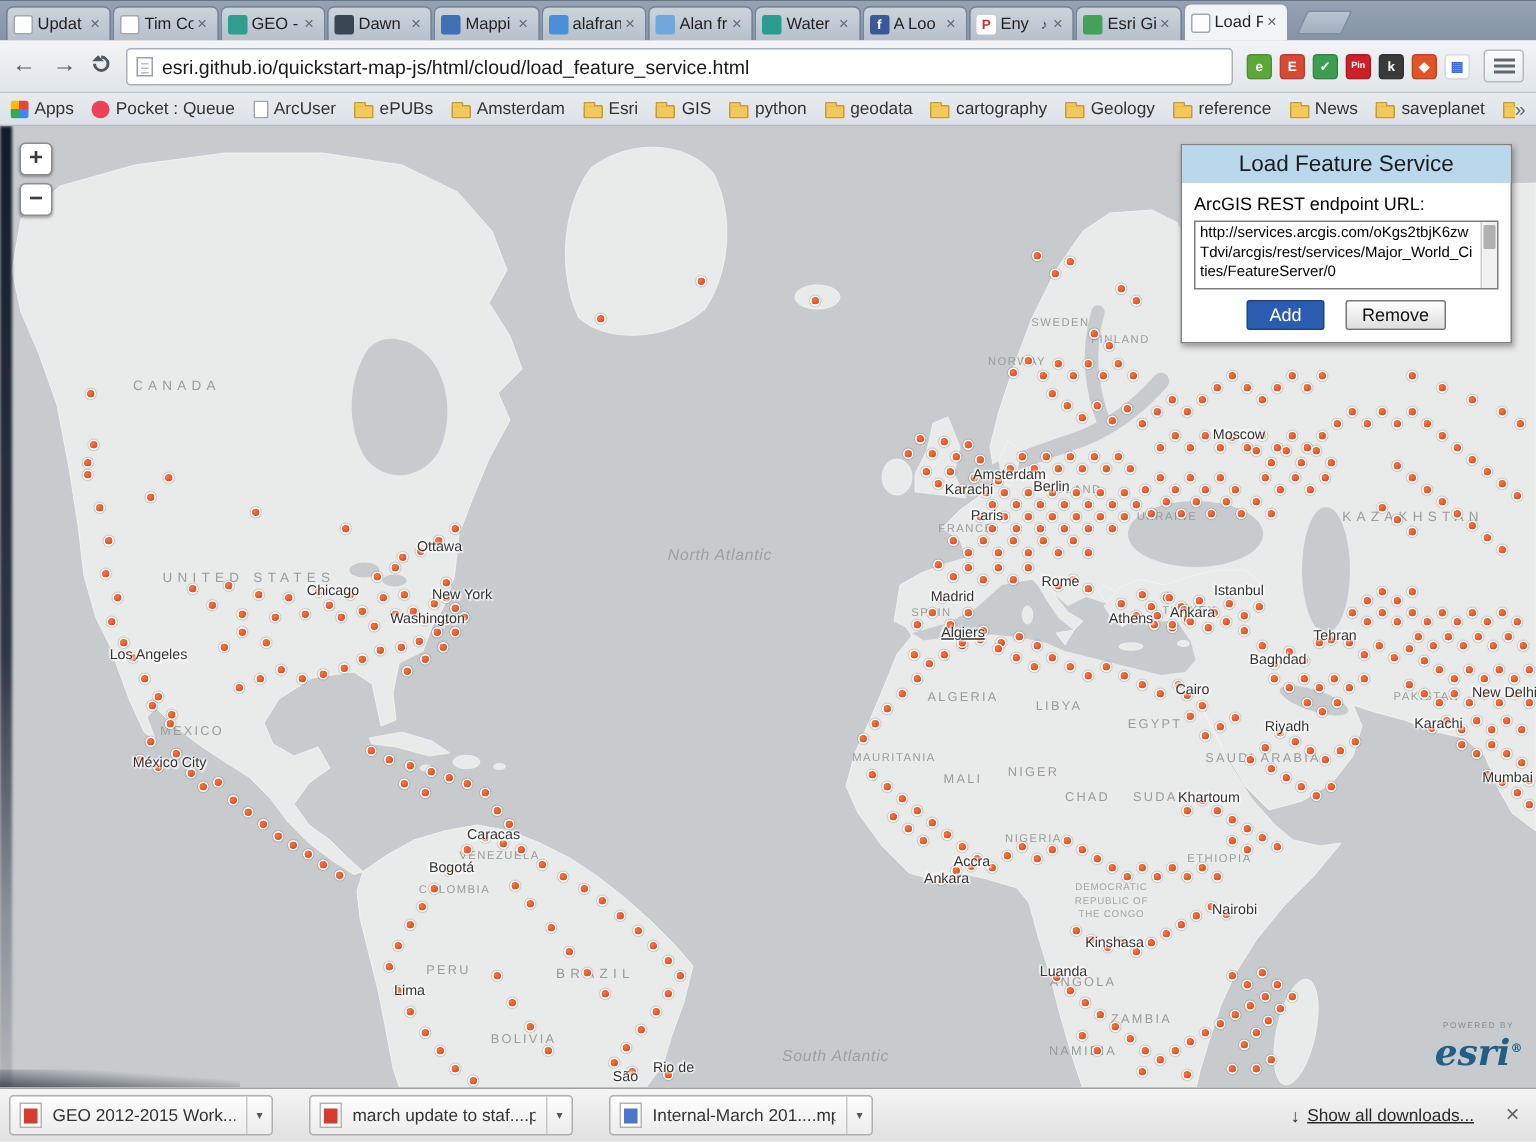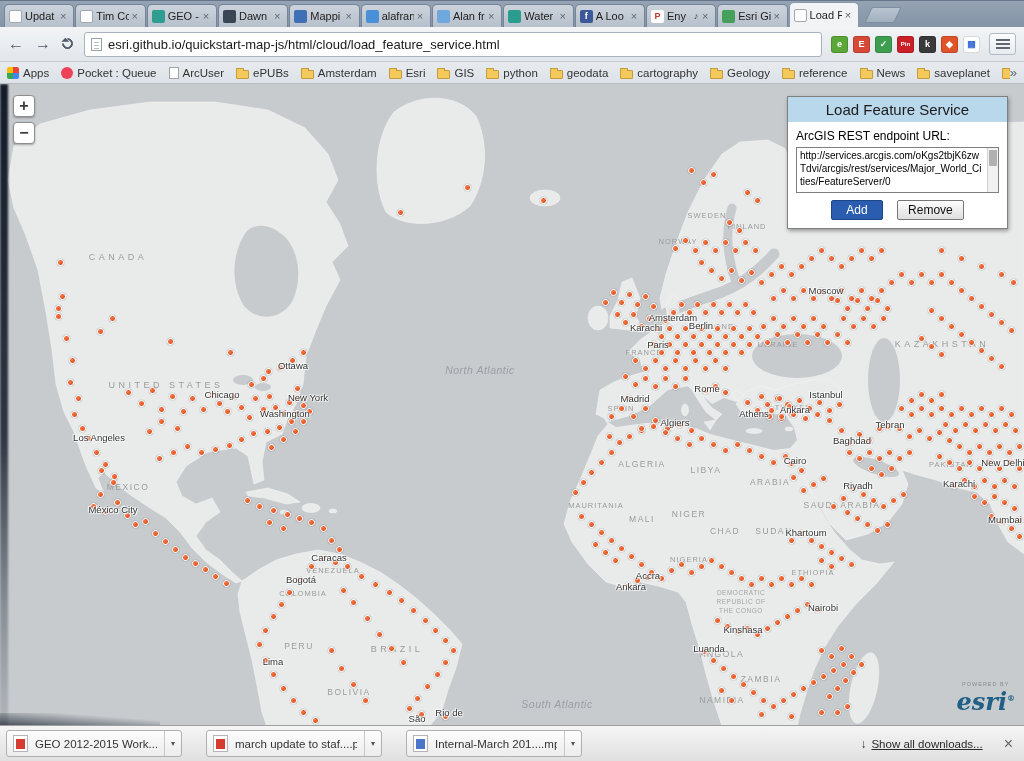--- a/index.html
+++ b/index.html
@@ -348,21 +348,21 @@
         <div class="rlabel sm" style="left: 678px; top: 157px;">NORWAY</div>
         <div class="rlabel sm" style="left: 707px; top: 131px;">SWEDEN</div>
         <div class="rlabel sm" style="left: 747px; top: 142px;">FINLAND</div>
         <div class="rlabel sm" style="left: 716px; top: 242px;">POLAND</div>
         <div class="rlabel sm" style="left: 644px; top: 268px;">FRANCE</div>
         <div class="rlabel sm" style="left: 621px; top: 324px;">SPAIN</div>
         <div class="rlabel sm" style="left: 778px; top: 260px;">UKRAINE</div>
         <div class="rlabel wide" style="left: 942px; top: 260px;">KAZAKHSTAN</div>
         <div class="rlabel sm" style="left: 793px; top: 323px;">TURKEY</div>
         <div class="rlabel" style="left: 842px; top: 421px;">SAUDI ARABIA</div>
-        <div class="rlabel" style="left: 770px; top: 398px;">ARABIA</div>
+        <div class="rlabel" style="left: 770px; top: 398px;">EGYPT</div>
         <div class="rlabel" style="left: 706px; top: 386px;">LIBYA</div>
         <div class="rlabel" style="left: 642px; top: 380px;">ALGERIA</div>
         <div class="rlabel sm" style="left: 596px; top: 421px;">MAURITANIA</div>
         <div class="rlabel" style="left: 642px; top: 435px;">MALI</div>
         <div class="rlabel" style="left: 689px; top: 430px;">NIGER</div>
         <div class="rlabel" style="left: 725px; top: 447px;">CHAD</div>
         <div class="rlabel" style="left: 774px; top: 447px;">SUDAN</div>
         <div class="rlabel sm" style="left: 689px; top: 475px;">NIGERIA</div>
         <div class="rlabel sm" style="left: 813px; top: 488px;">ETHIOPIA</div>
         <div class="rlabel xs" style="left: 741px; top: 508px;">DEMOCRATIC</div>
@@ -933,21 +933,21 @@
         <div class="clabel" style="left: 449px; top: 628px;">Rio de</div>
         <div class="clabel" style="left: 646px; top: 243px;">Karachi</div>
         <div class="clabel" style="left: 673px; top: 233px;">Amsterdam</div>
         <div class="clabel" style="left: 701px; top: 241px;">Berlin</div>
         <div class="clabel" style="left: 658px; top: 260px;">Paris</div>
         <div class="clabel" style="left: 635px; top: 314px;">Madrid</div>
         <div class="clabel" style="left: 707px; top: 304px;">Rome</div>
         <div class="clabel" style="left: 754px; top: 329px;">Athens</div>
         <div class="clabel" style="left: 782px; top: 310px; margin-left: 44px;">Istanbul</div>
         <div class="clabel" style="left: 795px; top: 325px;">Ankara</div>
-        <div class="clabel" style="left: 675px; top: 338px;">Algiers</div>
+        <div class="clabel" style="left: 642px; top: 338px; text-decoration: underline;">Algiers</div>
         <div class="clabel" style="left: 826px; top: 206px;">Moscow</div>
         <div class="clabel" style="left: 890px; top: 340px;">Tehran</div>
         <div class="clabel" style="left: 852px; top: 356px;">Baghdad</div>
         <div class="clabel" style="left: 795px; top: 376px;">Cairo</div>
         <div class="clabel" style="left: 858px; top: 401px;">Riyadh</div>
         <div class="clabel" style="left: 806px; top: 448px;">Khartoum</div>
         <div class="clabel" style="left: 648px; top: 491px;">Accra</div>
         <div class="clabel" style="left: 631px; top: 502px;">Ankara</div>
         <div class="clabel" style="left: 823px; top: 523px;">Nairobi</div>
         <div class="clabel" style="left: 743px; top: 545px;">Kinshasa</div>

